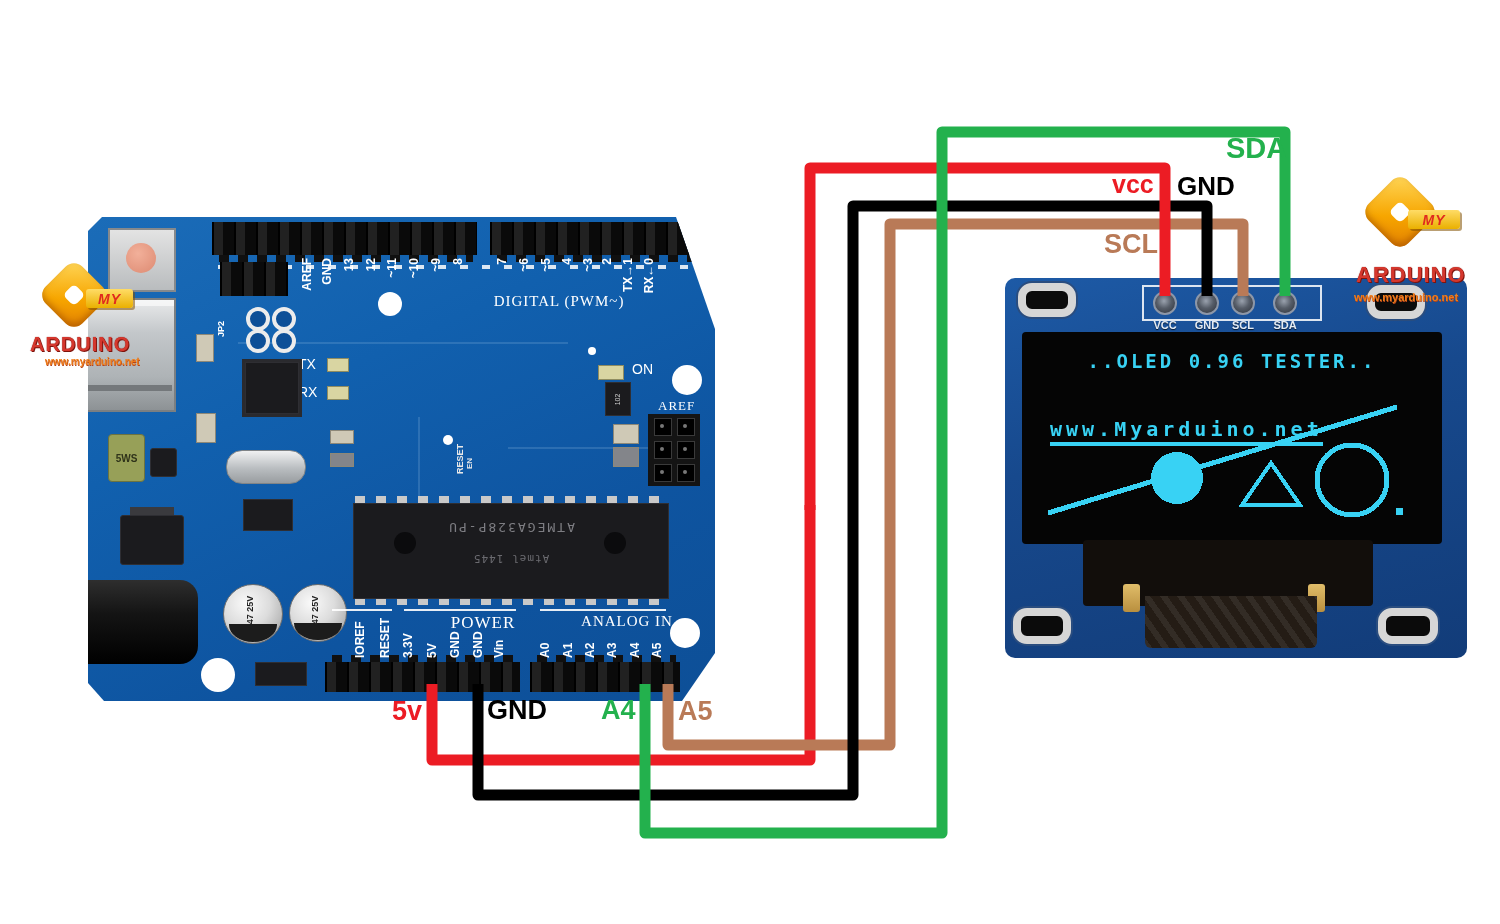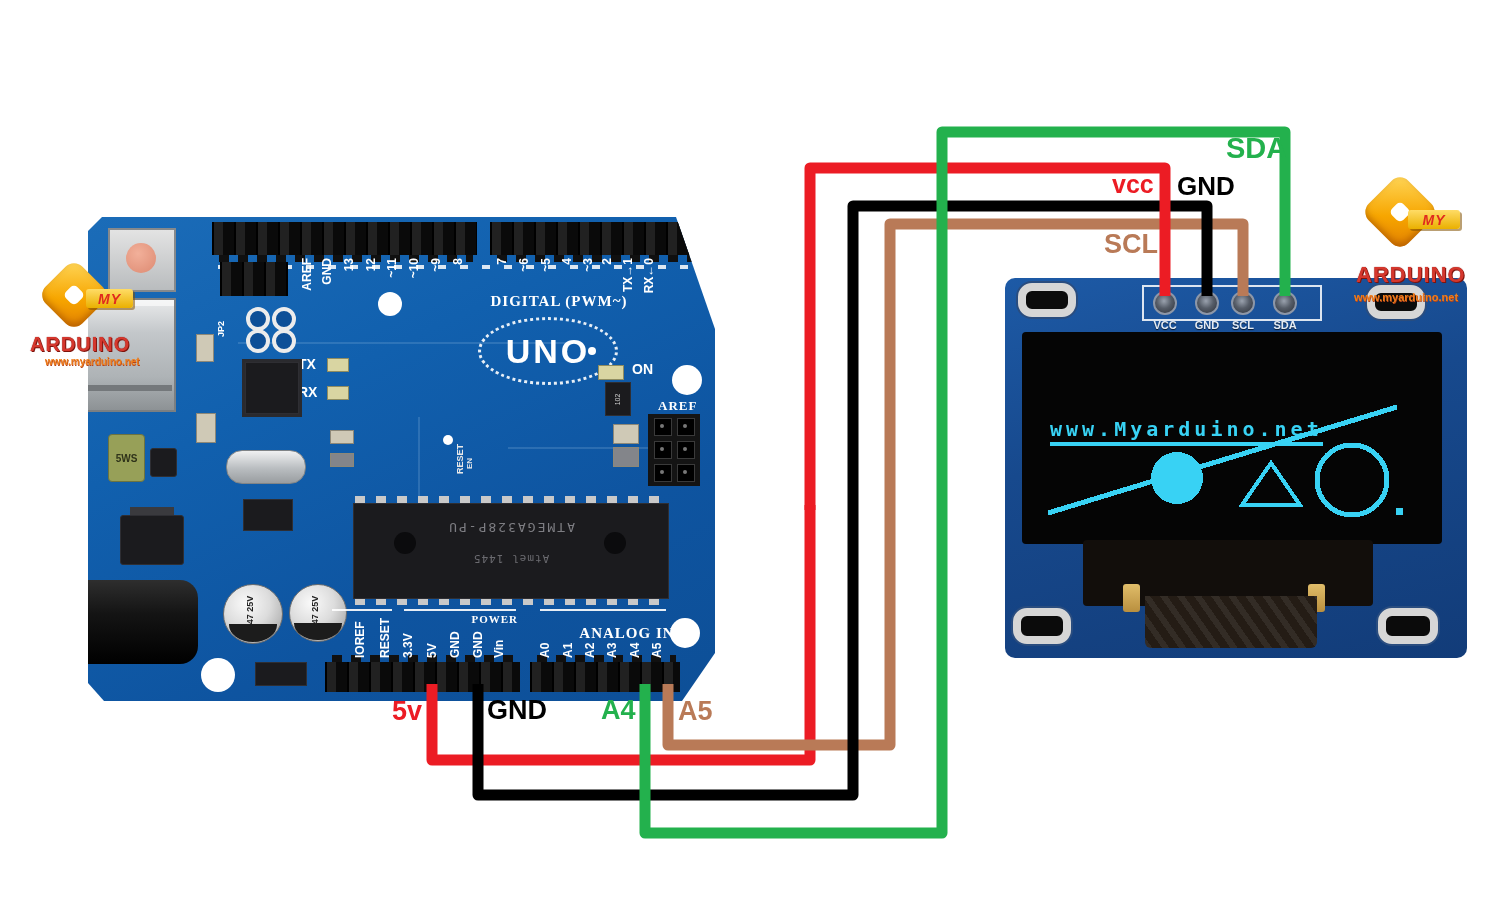--- a/index.html
+++ b/index.html
@@ -15,21 +15,21 @@
   .hdr.top::after{content:"";position:absolute;left:4px;right:4px;top:100%;height:7px;
     background:repeating-linear-gradient(90deg,#101010 3px 13px,transparent 13px 22px);}
   .hdr.bot::before{content:"";position:absolute;left:4px;right:4px;bottom:100%;height:7px;
     background:repeating-linear-gradient(90deg,#101010 3px 13px,transparent 13px 22px);}
   .dashrow{position:absolute;background:repeating-linear-gradient(90deg,rgba(255,255,255,.85) 0 8px,transparent 8px 22px);}
   .hole{position:absolute;background:#fff;border-radius:50%;}
   .vlabel{position:absolute;transform:rotate(-90deg);color:#fff;font-weight:bold;
     font-size:12px;line-height:14px;height:14px;white-space:nowrap;}
   .vlabel.top{width:56px;text-align:right;}
   .vlabel.bot{width:58px;text-align:left;}
-  .silk{position:absolute;color:#fff;font-family:"Liberation Serif",serif;font-weight:bold;white-space:nowrap;}
+  .silk{position:absolute;color:#fff;font-family:"Liberation Serif",serif;font-weight:normal;white-space:nowrap;}
   .silkline{position:absolute;height:2px;background:rgba(255,255,255,.9);}
   #uno-oval{position:absolute;left:390px;top:100px;width:134px;height:62px;border:3px dotted rgba(255,255,255,.9);
     border-radius:50%;display:flex;align-items:center;justify-content:center;}
   #uno-oval span{color:#fff;font-size:34px;font-weight:bold;letter-spacing:3px;}
   .chip{position:absolute;background:#1b1b1e;border:1px solid #2e2e33;}
   .smd{position:absolute;background:#cfc9b6;border:1px solid #8d8878;}
   .smd.dk{background:#83858a;}
   .led{position:absolute;background:#d9d5a2;border:1px solid #8f8c60;}
   .pinsq{position:absolute;width:16px;height:16px;background:#000;border:1px solid #3a3a3a;}
   .pinsq::after{content:"";position:absolute;left:5px;top:5px;width:4px;height:4px;background:#777;border-radius:50%;}
@@ -117,23 +117,20 @@
     <div class="vlabel top" style="left:386px;top:62px;">7</div>
     <div class="vlabel top" style="left:408px;top:62px;">~6</div>
     <div class="vlabel top" style="left:430px;top:62px;">~5</div>
     <div class="vlabel top" style="left:451px;top:62px;">4</div>
     <div class="vlabel top" style="left:472px;top:62px;">~3</div>
     <div class="vlabel top" style="left:491px;top:62px;">2</div>
     <div class="vlabel top" style="left:512px;top:62px;">TX→1</div>
     <div class="vlabel top" style="left:533px;top:62px;">RX←0</div>
 
     <div class="silk" style="left:402px;top:76px;width:138px;font-size:15px;letter-spacing:1px;text-align:center;">DIGITAL (PWM~)</div>
-    <div id="uno-oval">
-        <span>UNO</span>
-      </div>
 
     <div class="silk" style="left:210px;top:139px;font-size:14px;font-family:'Liberation Sans',sans-serif;">TX</div>
     <div class="silk" style="left:210px;top:167px;font-size:14px;font-family:'Liberation Sans',sans-serif;">RX</div>
     <div class="led" style="left:239px;top:141px;width:20px;height:12px;"></div>
     <div class="led" style="left:239px;top:169px;width:20px;height:12px;"></div>
 
     <div class="chip" style="left:157px;top:145px;width:52px;height:50px;box-shadow:0 0 0 3px #2a2a2e;"></div>
     <div class="smd" style="left:108px;top:117px;width:16px;height:26px;"></div>
     <div class="smd" style="left:108px;top:196px;width:18px;height:28px;"></div>
     <div class="smd" style="left:242px;top:213px;width:22px;height:12px;"></div>
@@ -186,22 +183,22 @@
     <div style="position:absolute;left:-32px;top:363px;width:142px;height:84px;background:linear-gradient(180deg,#2e2e2e,#141414 40%,#000);border-radius:0 18px 18px 0;"></div>
     <div style="position:absolute;left:-32px;top:363px;width:26px;height:84px;background:#000;border-radius:6px 0 0 6px;"></div>
 
     <div class="hdr bot" style="left:237px;top:445px;width:195px;height:30px;"></div>
     <div class="hdr bot" style="left:442px;top:445px;width:150px;height:30px;"></div>
     <div class="chip" style="left:167px;top:445px;width:50px;height:22px;"></div>
 
     <div class="silkline" style="left:244px;top:392px;width:60px;"></div>
     <div class="silkline" style="left:316px;top:392px;width:112px;"></div>
     <div class="silkline" style="left:452px;top:392px;width:126px;"></div>
-    <div class="silk" style="left:360px;top:396px;width:70px;font-size:11px;letter-spacing:1px;text-align:right;">POWER</div>
-    <div class="silk" style="left:487px;top:396px;width:104px;font-size:15px;letter-spacing:1px;text-align:center;margin-top:12px;">ANALOG IN</div>
+    <div class="silk" style="left:360px;top:396px;width:70px;font-size:17px;letter-spacing:1px;text-align:center;">POWER</div>
+    <div class="silk" style="left:487px;top:396px;width:104px;font-size:15px;letter-spacing:1px;text-align:center;">ANALOG IN</div>
 
     <div class="vlabel bot" style="left:243px;top:405px;">IOREF</div>
     <div class="vlabel bot" style="left:268px;top:405px;">RESET</div>
     <div class="vlabel bot" style="left:291px;top:405px;">3.3V</div>
     <div class="vlabel bot" style="left:315px;top:405px;">5V</div>
     <div class="vlabel bot" style="left:338px;top:405px;">GND</div>
     <div class="vlabel bot" style="left:361px;top:405px;">GND</div>
     <div class="vlabel bot" style="left:382px;top:405px;">Vin</div>
 
     <div class="vlabel bot" style="left:428px;top:405px;">A0</div>
@@ -232,20 +229,21 @@
     <div class="opin" style="left:148px;top:13px;"></div>
     <div class="opin" style="left:190px;top:13px;"></div>
     <div class="opin" style="left:226px;top:13px;"></div>
     <div class="opin" style="left:268px;top:13px;"></div>
     <div class="opinlbl" style="left:138px;">VCC</div>
     <div class="opinlbl" style="left:180px;">GND</div>
     <div class="opinlbl" style="left:216px;">SCL</div>
     <div class="opinlbl" style="left:258px;">SDA</div>
 
     <div id="oled-bezel">
+      <div class="oledtxt" style="left:0;top:18px;width:420px;text-align:center;font-size:19px;letter-spacing:3px;">..OLED 0.96 TESTER..</div>
       <div class="oledtxt" style="left:28px;top:85px;font-size:20px;letter-spacing:4px;border-bottom:4px solid #38d2f4;padding-bottom:1px;">www.Myarduino.net</div>
       <svg width="420" height="212" viewBox="0 0 420 212" shape-rendering="crispEdges">
         <line x1="26" y1="181" x2="375" y2="75" stroke-width="5" stroke="#38d2f4"></line>
         <circle cx="155" cy="146" r="26" fill="#38d2f4"></circle>
         <path d="M249 131 L278 173 L220 173 Z" fill="none" stroke-width="4" stroke="#38d2f4"></path>
         <circle cx="330" cy="148" r="35" fill="none" stroke-width="5" stroke="#38d2f4"></circle>
         <rect x="374" y="176" width="7" height="7" fill="#38d2f4"></rect>
       </svg>
     </div>
 

